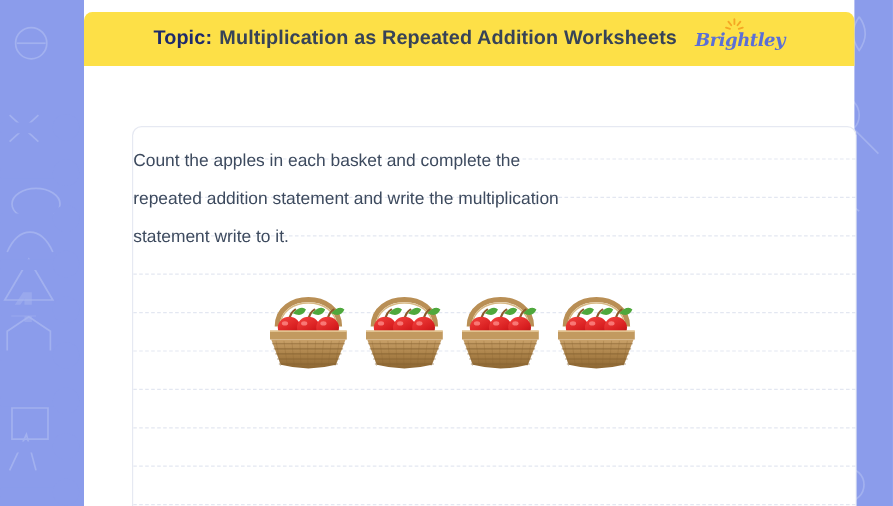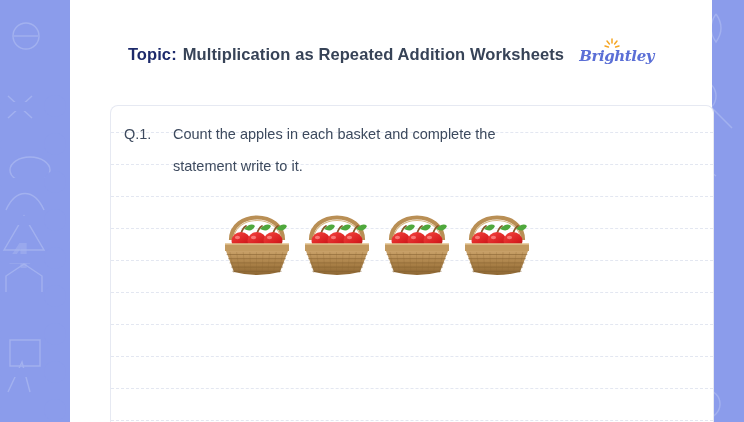--- a/index.html
+++ b/index.html
@@ -17,22 +17,22 @@
   }
 
   
   #paper{
     position:absolute;left:70px;top:0;width:642px;height:422px;
     background:#ffffff;z-index:2;
   }
 
   
   #header-band{
-    position:absolute;left:70px;top:32px;width:642px;height:45px;
-    background:#ffffff;
+    position:absolute;left:70px;top:10px;width:642px;height:45px;
+    background:#fde047;
     border-radius:7px 7px 0 0;
     z-index:3;
     display:flex;align-items:center;justify-content:center;
   }
   #header-inner{display:flex;align-items:baseline;gap:6px;white-space:nowrap;}
   .topic-label{
     font-size:16.5px;font-weight:bold;color:#1d2a6b;letter-spacing:.1px;
   }
   .topic-text{
     font-size:16.5px;color:#374357;letter-spacing:.1px;font-weight:bold;
@@ -221,23 +221,23 @@
       <div class="ruled" style="top: 154px;"></div>
       <div class="ruled" style="top: 186px;"></div>
       <div class="ruled" style="top: 218px;"></div>
       <div class="ruled" style="top: 250px;"></div>
       <div class="ruled" style="top: 282px;"></div>
       <div class="ruled" style="top: 314px;"></div>
     </div>
 
   <div id="qwrap">
     <div class="qrow">
-      <div class="qnum">Q.1.</div>
       <div class="qbody">
         <div class="qline">Count the apples in each basket and complete the</div>
+        <div class="qline">repeated addition statement and write the multiplication</div>
         <div class="qline">statement write to it.</div>
       </div>
     </div>
   </div>
 
   <div id="baskets">
       <svg class="basket" viewBox="0 0 72 85">
         <defs>
           <linearGradient id="wk0" x1="0" y1="0" x2="0" y2="1">
             <stop offset="0" stop-color="#c9a169"></stop>

